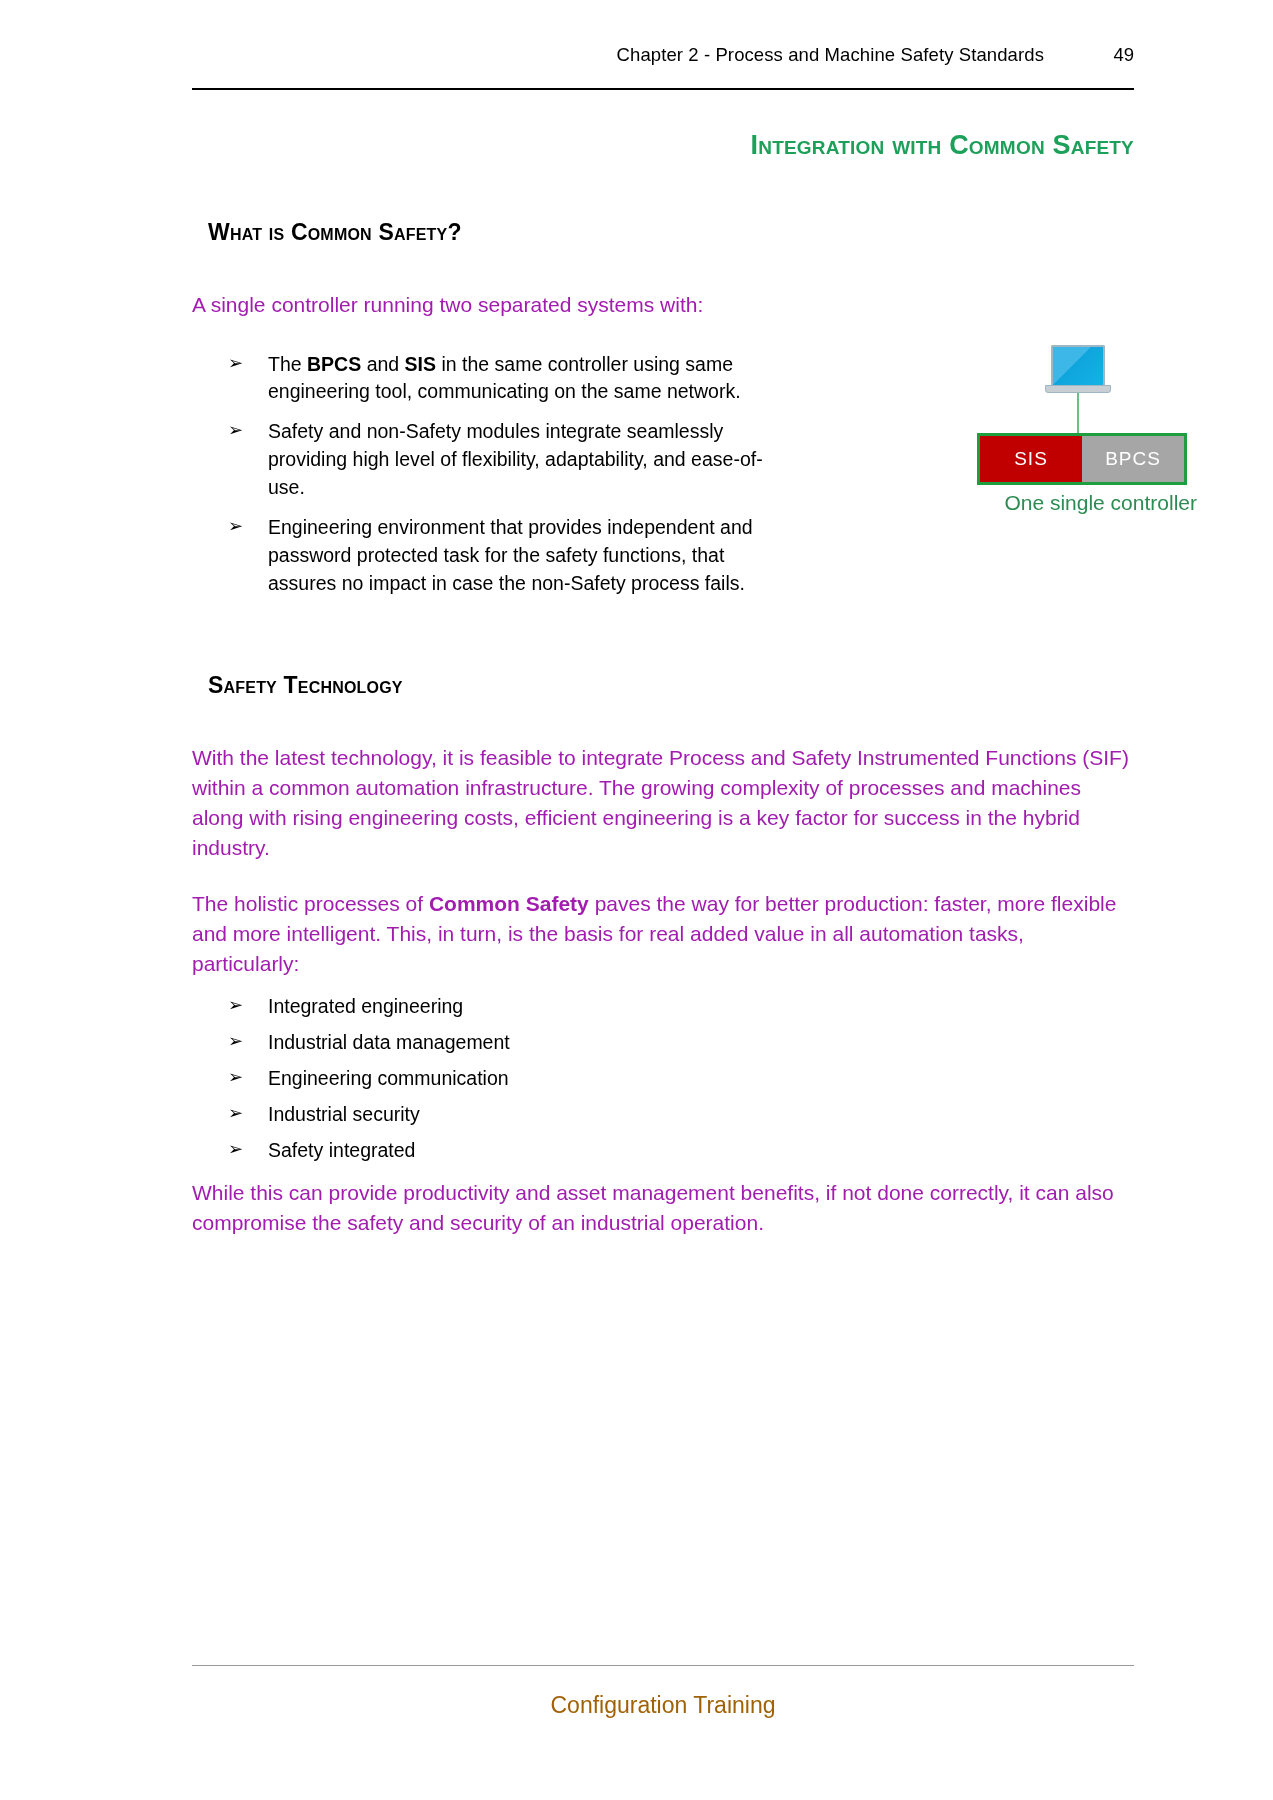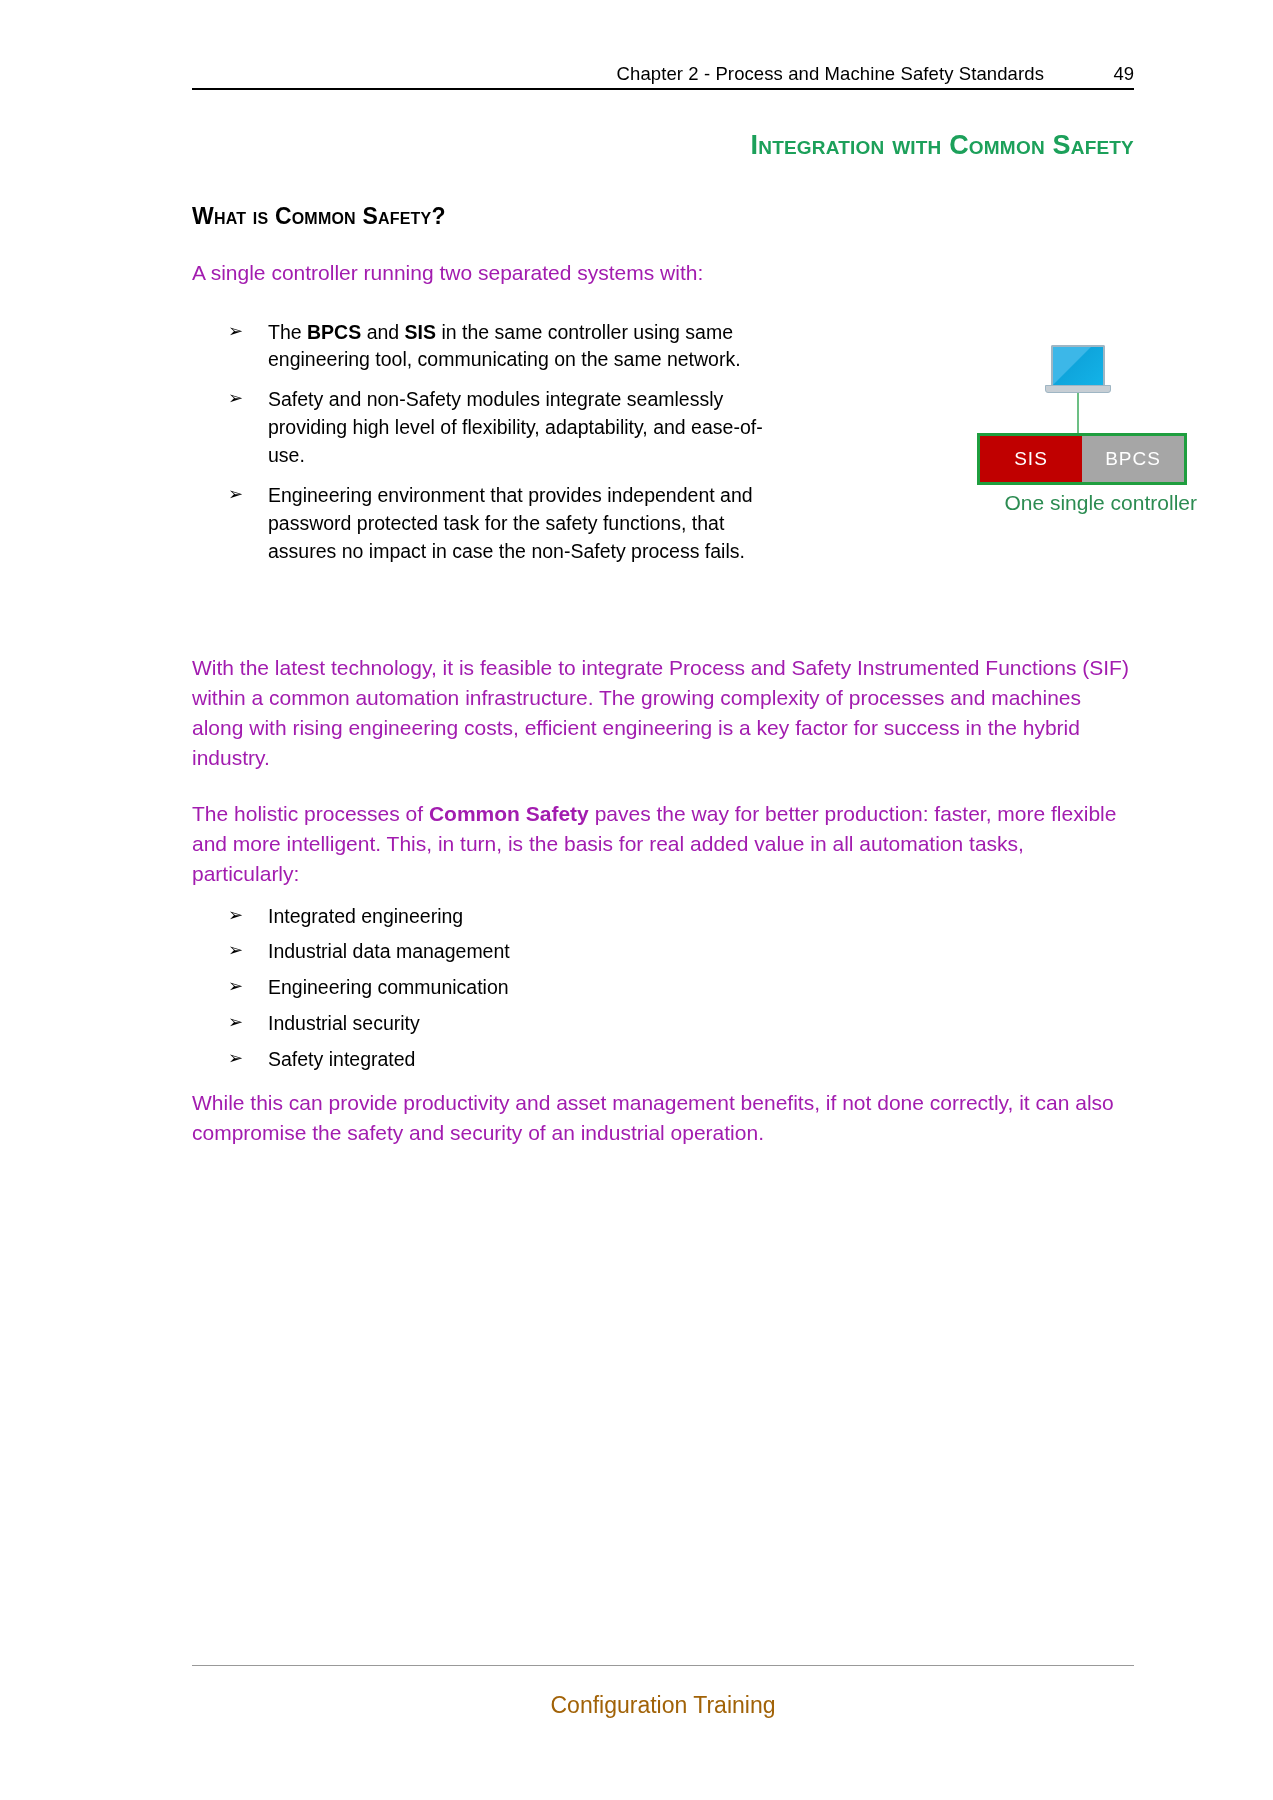--- a/index.html
+++ b/index.html
@@ -21,21 +21,21 @@
     left: 0; top: 0;
     width: 1273px;
     height: 1800px;
     box-sizing: border-box;
   }
 
   
   .header {
     position: absolute;
     left: 192px;
-    top: 63px;
+    top: 44px;
     width: 942px;
     display: flex;
     align-items: baseline;
     justify-content: flex-end;
   }
   .header-title {
     font-size: 18.5px;
     letter-spacing: 0.1px;
     color: #000;
     white-space: nowrap;
@@ -69,21 +69,21 @@
     font-size: 27px;
     font-weight: bold;
     font-variant: small-caps;
     color: #1CA05A;
     letter-spacing: 0.2px;
     line-height: 1.15;
     text-align: right;
   }
 
   h2.doc-h2 {
-    margin: 0;
+    margin: 16px;
     padding: 0;
     font-size: 23px;
     font-weight: bold;
     font-variant: small-caps;
     color: #000000;
     letter-spacing: 0.2px;
     line-height: 1.15;
   }
 
   .spacer-after-h1 { height: 42px; }
@@ -274,20 +274,21 @@
       <div class="fig-wire"></div>
       <div class="fig-box">
         <div class="fig-sis">SIS</div>
         <div class="fig-bpcs">BPCS</div>
       </div>
       <div class="fig-caption">One single controller</div>
     </div>
 
     <div style="height:46px"></div>
 
+    <h2 class="doc-h2">Safety Technology</h2>
     <div class="spacer-after-h2"></div>
 
     <p class="body-text">With the latest technology, it is feasible to integrate Process and Safety Instrumented Functions (SIF) within a common automation infrastructure. The growing complexity of processes and machines along with rising engineering costs, efficient engineering is a key factor for success in the hybrid industry.</p>
 
     <div class="para-gap"></div>
 
     <p class="body-text"><span>The holistic processes of </span><b>Common Safety</b><span> paves the way for better production: faster, more flexible and more intelligent. This, in turn, is the basis for real added value in all automation tasks, particularly:</span></p>
 
     <div style="height:14px"></div>
 

